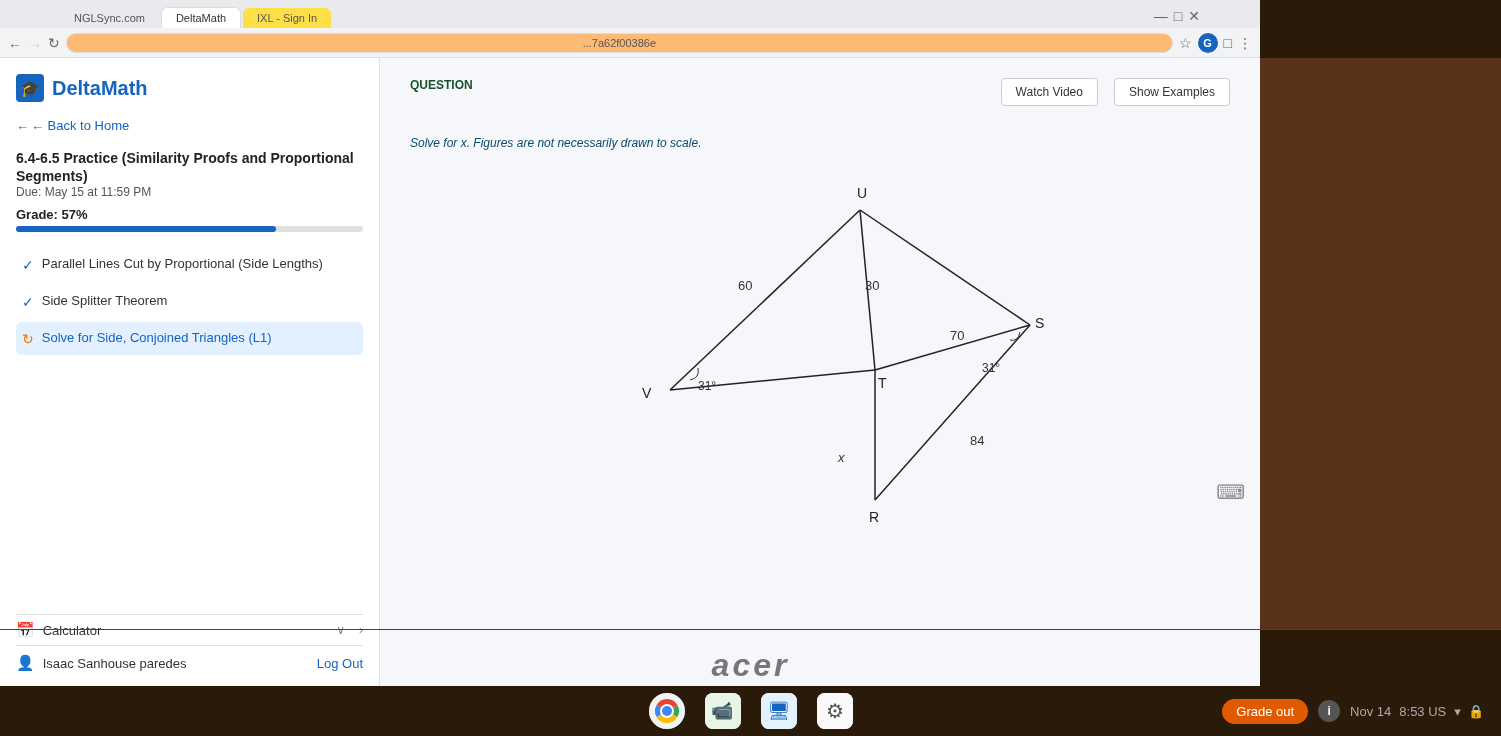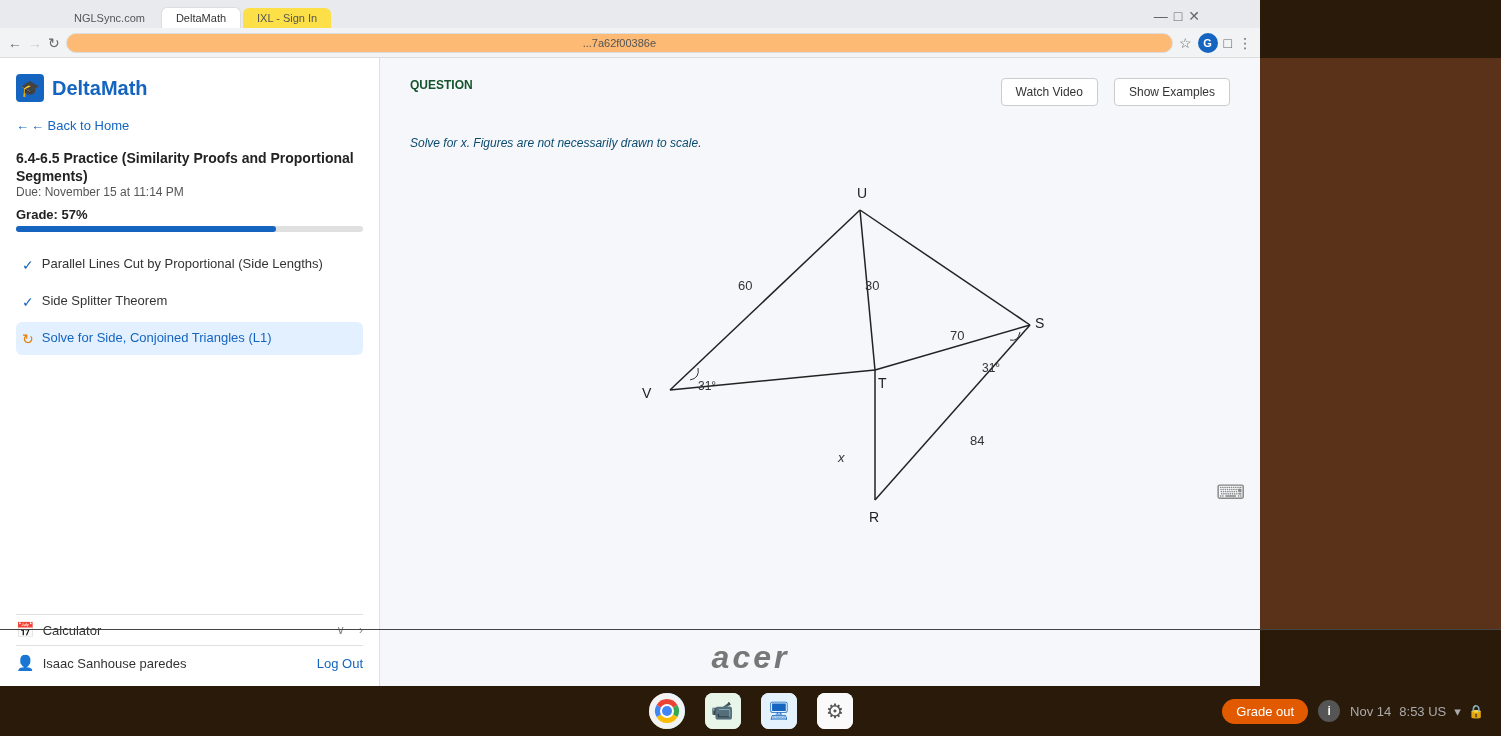--- a/index.html
+++ b/index.html
@@ -352,21 +352,21 @@
       <div class="logo-icon">🎓</div>
       <span class="logo-text">DeltaMath</span>
     </div>
 
     <div class="back-link">
       <span>←</span>
       <span style="margin-left:-2px;">← Back to Home</span>
     </div>
 
     <div class="assignment-title">6.4-6.5 Practice (Similarity Proofs and Proportional Segments)</div>
-    <div class="due-date">Due: November 15 at 11:14 PM</div>
+    <div class="due-date">Due: May 15 at 11:59 PM</div>
 
     <div class="grade-label">Grade: 57%</div>
     <div class="grade-bar-bg">
       <div class="grade-bar-fill"></div>
     </div>
 
     <div class="nav-item">
       <span class="check-icon">✓</span>
       <span class="nav-item-text">Parallel Lines Cut by Proportional (Side Lengths)</span>
     </div>
@@ -445,21 +445,21 @@
 
   </div>
 </div>
 
 <div style="position:absolute;top:58px;right:0;width:241px;height:572px;background:#6b3a1f;opacity:0.75;"></div>
 
 <div style="position:absolute;top:480px;right:256px;color:#888;font-size:20px;">⌨</div>
 
 <div style="position:absolute;bottom:106px;left:0;right:0;height:1px;background:#444;"></div>
 
-<div style="position:absolute;bottom:60px;left:50%;transform:translateX(-50%);">
+<div style="position:absolute;bottom:52px;left:50%;transform:translateX(-50%);">
   <span style="font-size:32px;font-weight:bold;color:#777;font-style:italic;letter-spacing:3px;">acer</span>
 </div>
 
 <div class="taskbar">
 
   <div class="taskbar-icon chrome-icon" style="width:36px;height:36px;position:relative;">
     <svg width="36" height="36" viewBox="0 0 36 36">
       <circle cx="18" cy="18" r="18" fill="#f1f3f4"></circle>
       <path d="M18 18 L18 6 A12 12 0 0 1 28.4 12 Z" fill="#ea4335"></path>
       <path d="M18 18 L28.4 12 A12 12 0 0 1 28.4 24 Z" fill="#34a853"></path>

